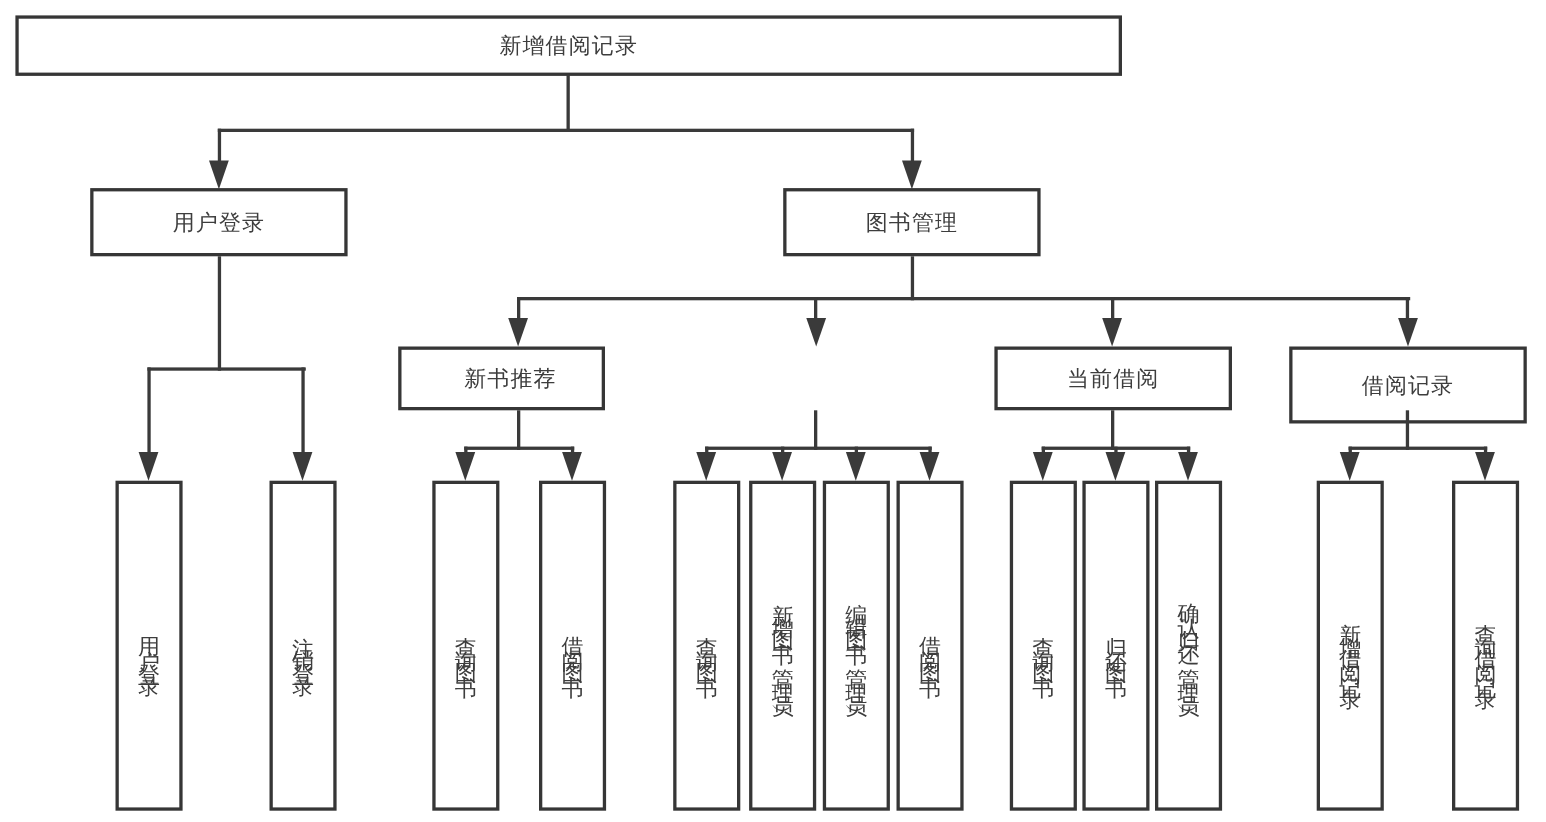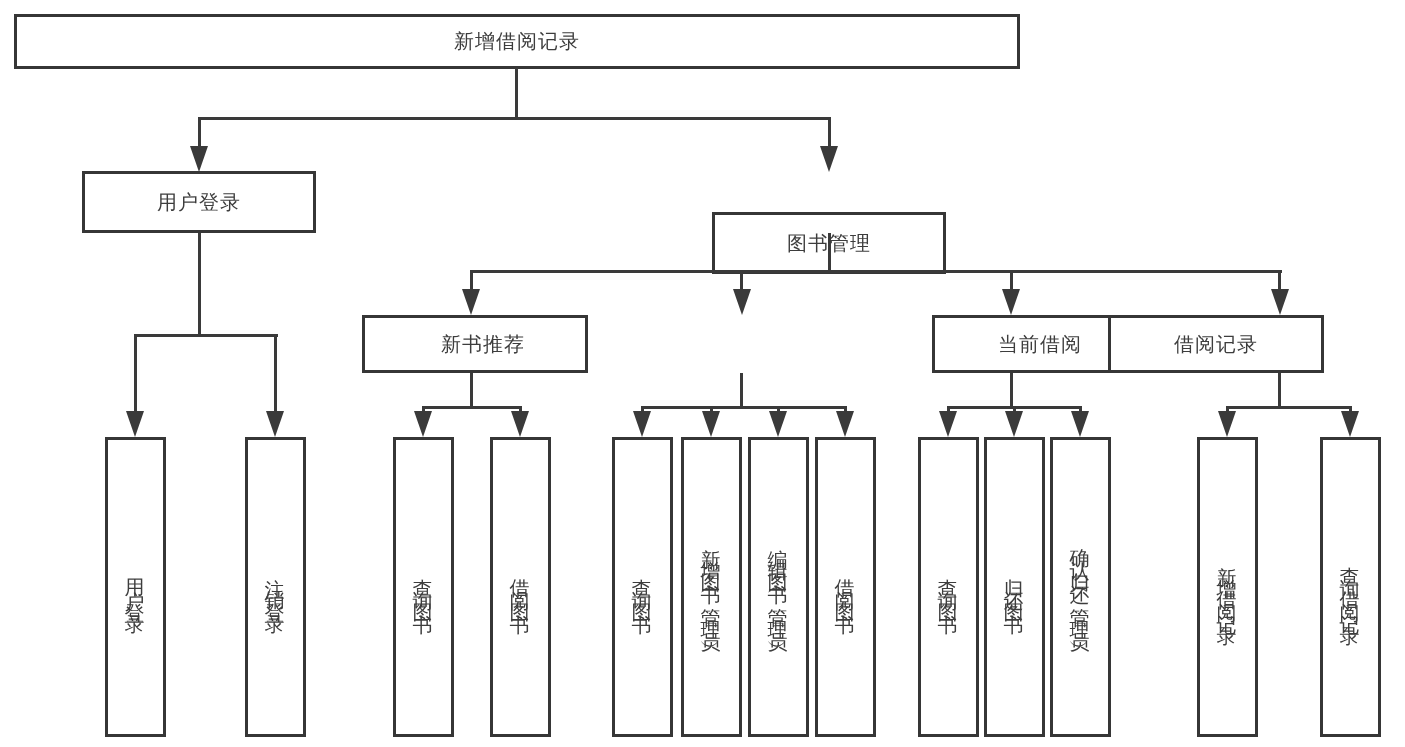--- a/index.html
+++ b/index.html
@@ -75,31 +75,31 @@
 
 <div class="canvas">
 
   <div class="node" style="left:14px; top:14px; width:1006px; height:55px;">
     <span>新增借阅记录</span>
   </div>
 
   <div class="node" style="left:82px; top:171px; width:234px; height:62px;">
     <span>用户登录</span>
   </div>
-  <div class="node" style="left:712px; top:171px; width:234px; height:62px;margin-top:41px;">
+  <div class="node" style="left:712px; top:171px; width:234px; height:62px;">
     <span>图书管理</span>
   </div>
 
-  <div class="node" style="left:362px; top:315px; width:226px; height:58px;padding-left:16px;">
+  <div class="node" style="left:362px; top:315px; width:188px; height:58px;padding-left:16px;">
     <span>新书推荐</span>
   </div>
-  <div class="node" style="left:904px; top:315px; width:216px; height:58px;margin-left:28px;">
+  <div class="node" style="left:904px; top:315px; width:216px; height:58px;">
     <span>当前借阅</span>
   </div>
-  <div class="node" style="left:1108px; top:315px; width:216px; height:58px;">
+  <div class="node" style="left:1172px; top:315px; width:216px; height:70px;">
     <span>借阅记录</span>
   </div>
 
   <div class="node-v" style="left:105px;">
     <span class="vtext">用户登录</span>
   </div>
   <div class="node-v" style="left:245px;">
     <span class="vtext">注销登录</span>
   </div>
 

